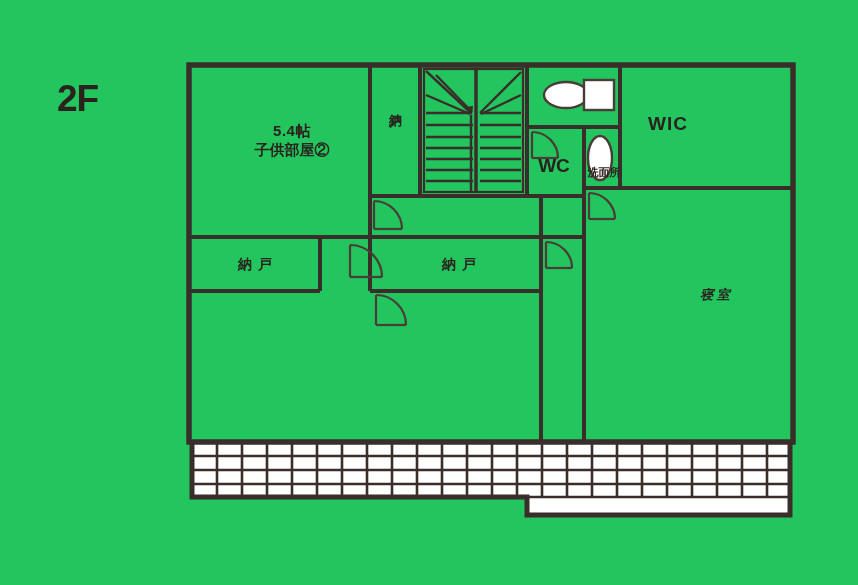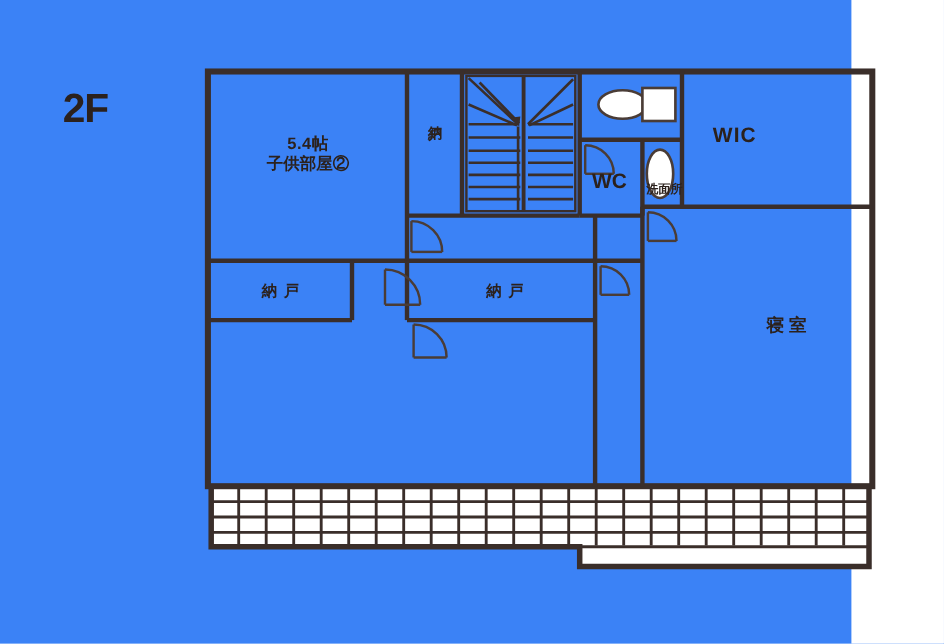--- a/index.html
+++ b/index.html
@@ -10,23 +10,23 @@
   }
   body {
     width: 858px;
     height: 585px;
     font-family: "Liberation Sans", sans-serif;
     overflow: hidden;
     position: relative;
   }
   #plan-root {
     position: relative;
-    width: 774px;
+    width: 858px;
     height: 585px;
-    background: #3b82f6;
+    background: #22c55e;
   }
   #floor-label {
     position: absolute;
     left: 57px;
     top: 78px;
     font-size: 37px;
     font-weight: bold;
     color: #2b211d;
     letter-spacing: -1px;
     font-family: "Liberation Sans", sans-serif;
@@ -50,21 +50,21 @@
     display: block;
     font-size: 15px;
     letter-spacing: 0.5px;
   }
   .lbl-name {
     display: block;
     font-size: 15px;
     letter-spacing: 0px;
   }
   .lbl-small .lbl-size { font-size: 13px; }
-  .lbl-small .lbl-name { font-size: 16px; }
+  .lbl-small .lbl-name { font-size: 13px; font-style: italic; }
   .lbl-vertical {
     writing-mode: vertical-rl;
     text-orientation: upright;
     font-size: 13px;
     font-weight: bold;
     letter-spacing: 1px;
     line-height: 1;
   }
   .lbl-wc {
     font-size: 19px;
@@ -264,21 +264,21 @@
 
       <g>
         <path d="M 546 242 A 26 26 0 0 1 572 268"></path>
         <line x1="546" y1="242" x2="546" y2="268"></line>
         <line x1="546" y1="268" x2="572" y2="268"></line>
       </g>
     </g>
 
   </svg>
 
-  <div class="room-label" style="left:200px; top:122px; width:160px;text-align:center;">
+  <div class="room-label" style="left:212px; top:122px; width:160px;text-align:center;">
     <span class="lbl-size">5.4帖</span>
     <span class="lbl-name">子供部屋②</span>
   </div>
 
 
   <div class="room-label lbl-small" style="left:640px; top:287px; width:150px;">
     <span class="lbl-name">寝 室</span>
   </div>
 
   <div class="room-label lbl-vertical" style="left:389px; top:104px;">納戸</div>

